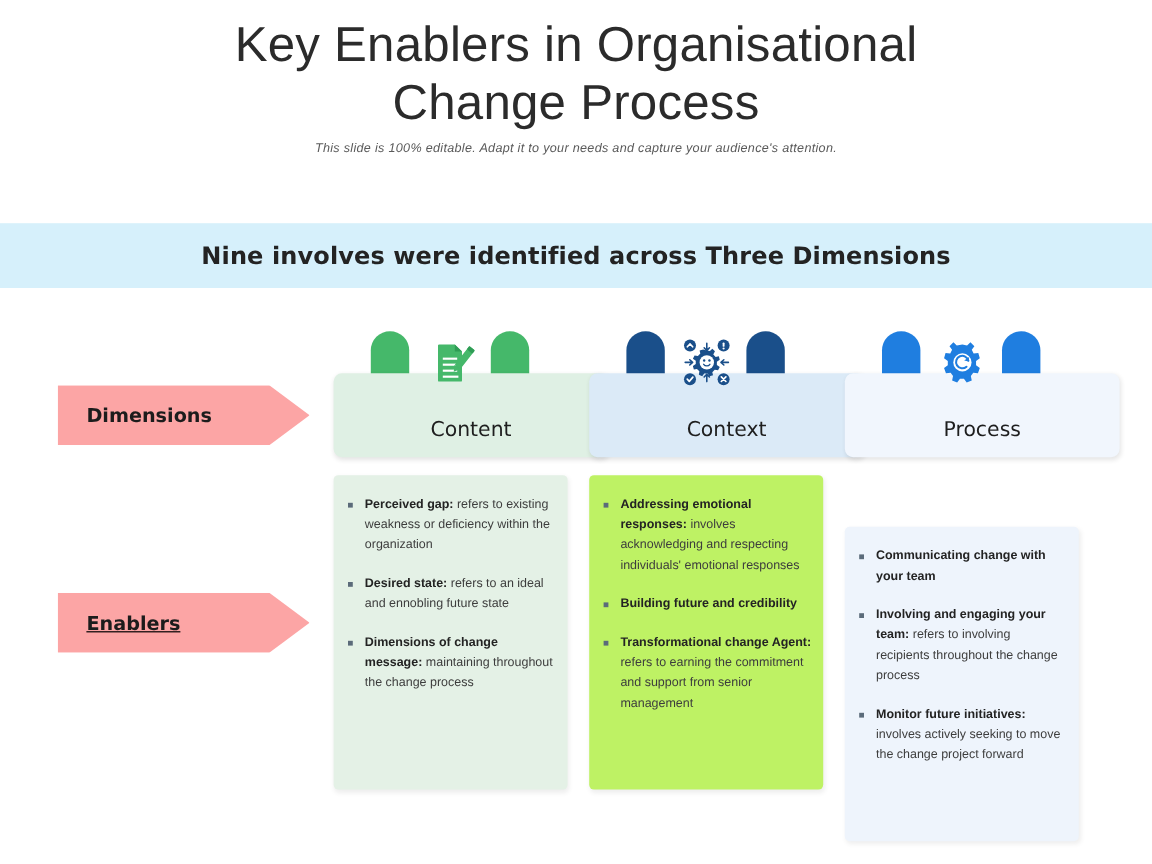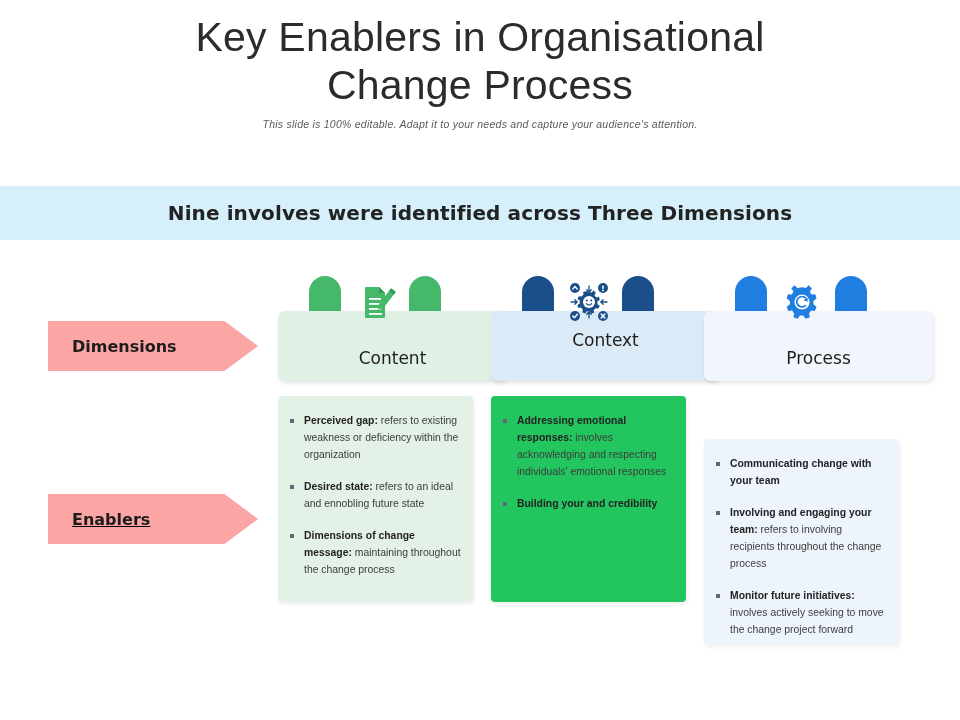--- a/index.html
+++ b/index.html
@@ -151,21 +151,21 @@
     font-weight: 400;
     color: #1e1e1e;
   }
 
   
   .body-card {
     position: absolute;
     top: 128px;
     left: 0;
     width: 195px;
-    height: 206px;
+    height: 262px;
     border-radius: 4px;
     padding: 17px 10px 10px 8px;
     box-shadow: 1px 2px 4px rgba(0,0,0,0.07);
   }
   .bullet-list { list-style: none; }
   .bullet-item {
     position: relative;
     padding-left: 18px;
     margin-bottom: 15px;
     font-family: "Liberation Sans", sans-serif;
@@ -188,22 +188,22 @@
     color: #232323;
   }
 
   
   .col-green .tab { background: #45b86a; }
   .col-green .header-card { background: #dff0e4; }
   .col-green .body-card   { background: #e4f1e6; }
 
   
   .col-dblue .tab { background: #1a4f8a; }
-  .col-dblue .header-card { background: #dbeaf7; align-items: center; }
-  .col-dblue .body-card   { background: #22c55e; }
+  .col-dblue .header-card { background: #dbeaf7; }
+  .col-dblue .body-card   { background: #bef264; }
 
   
   .col-blue .tab { background: #1f7ee0; }
   .col-blue .header-card { background: #f1f6fd; }
   .col-blue .body-card   { background: #eef4fc; margin-top: 43px; }
 </style>
 </head>
 <body>
 
 <div class="title-block">
@@ -287,21 +287,22 @@
         <path d="M6,22 L12,22 M9.8,19.8 L12.2,22 L9.8,24.2" stroke="#1a4f8a" stroke-width="1.3" fill="none" stroke-linecap="round" stroke-linejoin="round"></path>
         <path d="M42,22 L36,22 M38.2,19.8 L35.8,22 L38.2,24.2" stroke="#1a4f8a" stroke-width="1.3" fill="none" stroke-linecap="round" stroke-linejoin="round"></path>
       </svg>
     </div>
     <div class="header-card">
       <span class="header-title">Context</span>
     </div>
     <div class="body-card">
       <ul class="bullet-list">
         <li class="bullet-item"><b>Addressing emotional responses:</b><span> involves acknowledging and respecting individuals' emotional responses</span></li>
-        <li class="bullet-item"><b>Building your and credibility</b><span></span></li>
+        <li class="bullet-item"><b>Building future and credibility</b><span></span></li>
+        <li class="bullet-item"><b>Transformational change Agent:</b><span> refers to earning the commitment and support from senior management</span></li>
       </ul>
     </div>
   </div>
 
   <div class="column col-blue">
     <div class="tabs">
       <div class="tab left"></div>
       <div class="tab right"></div>
     </div>
     <div class="col-icon">

